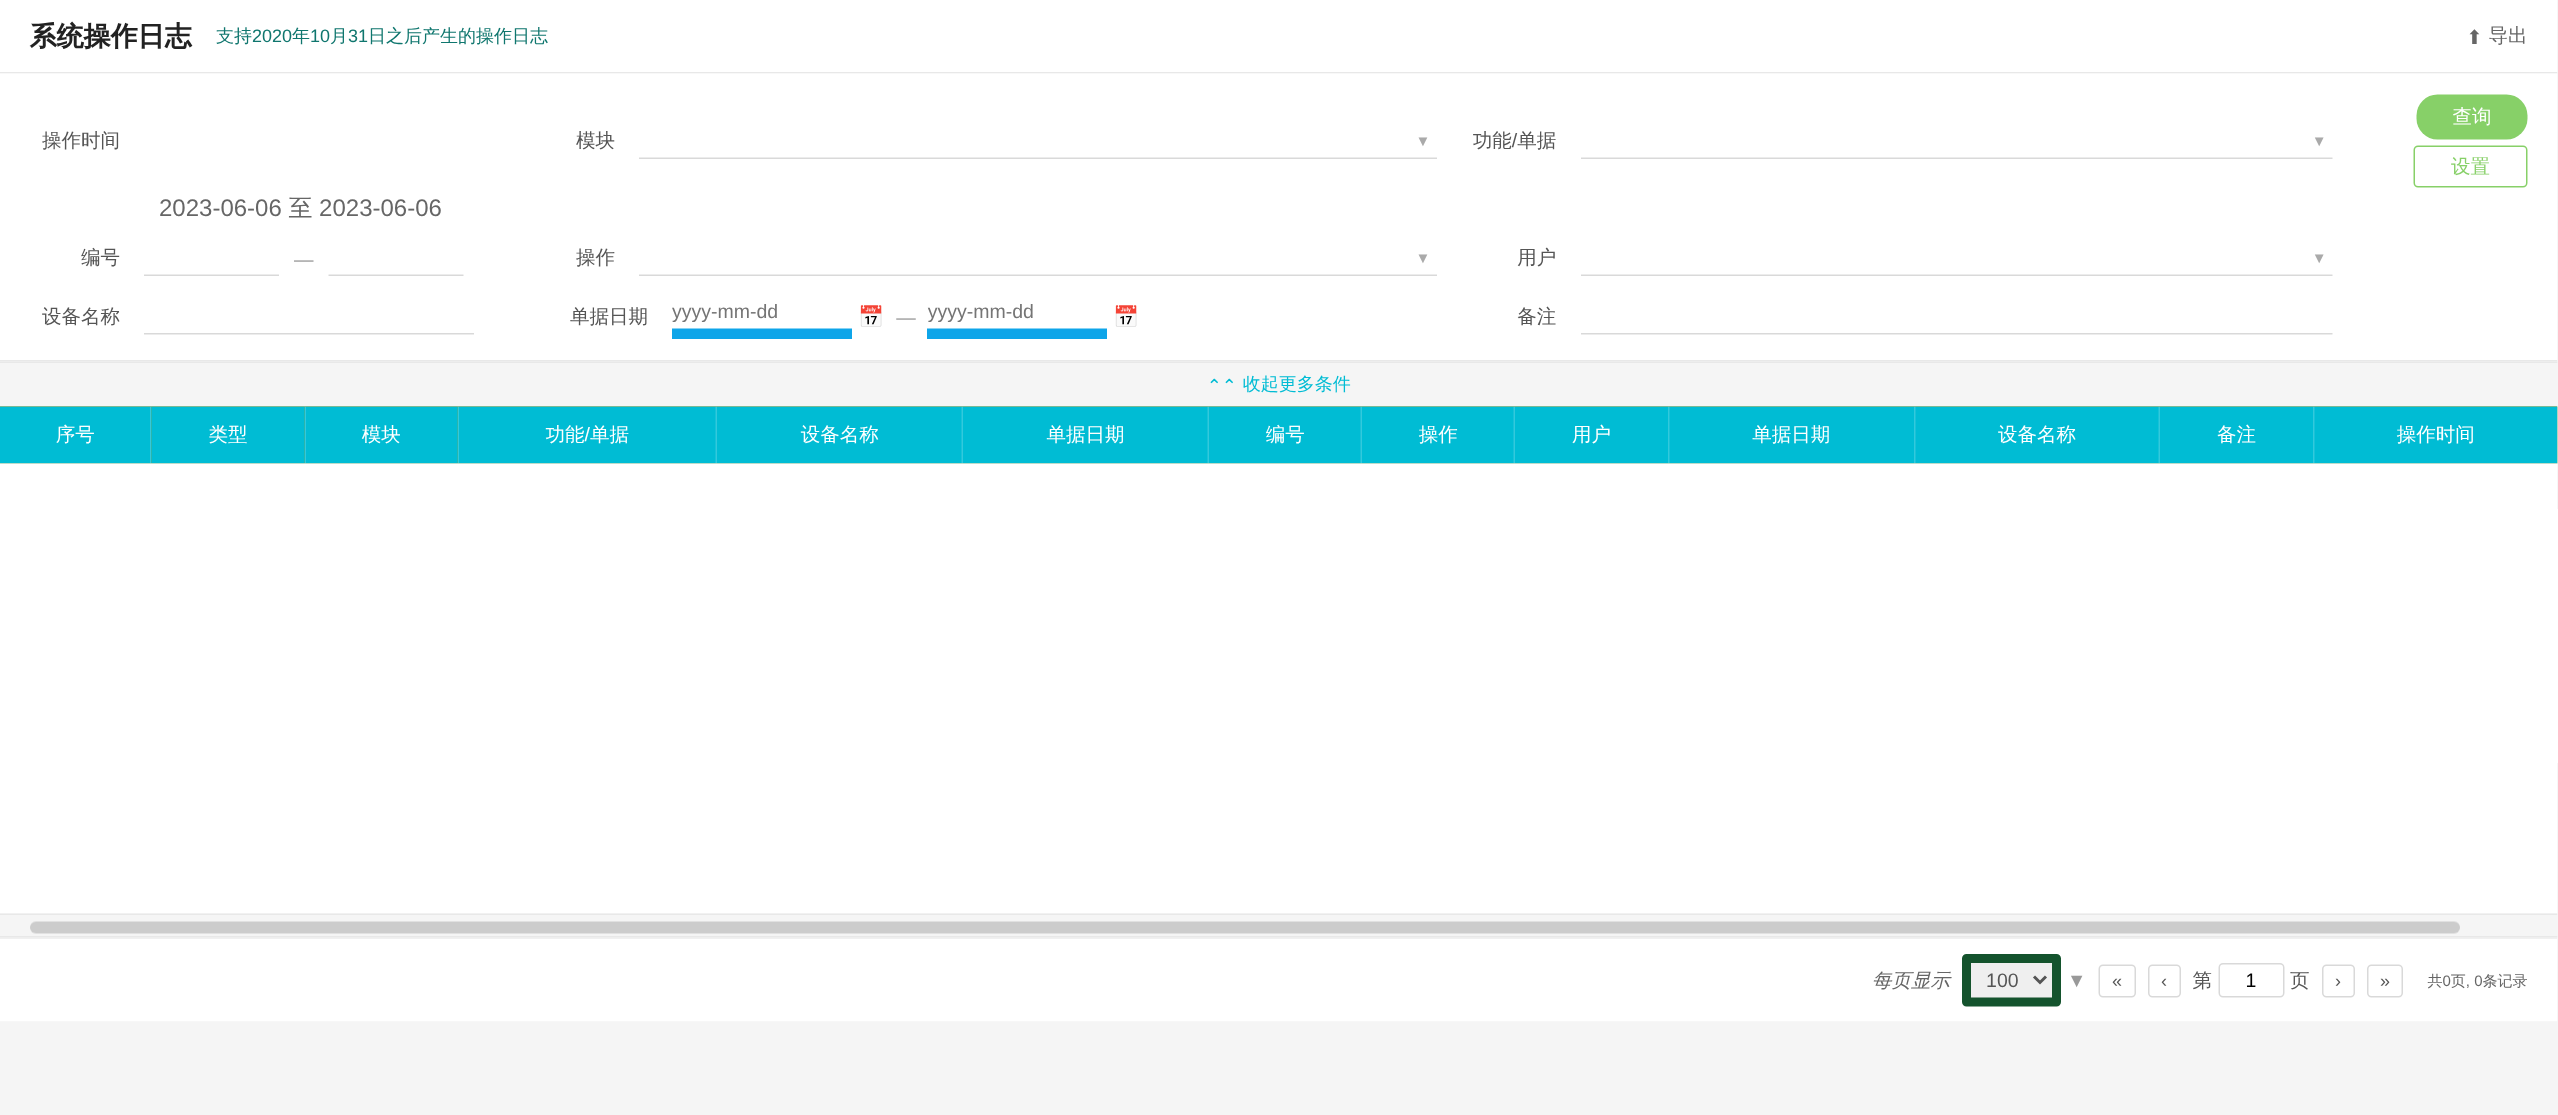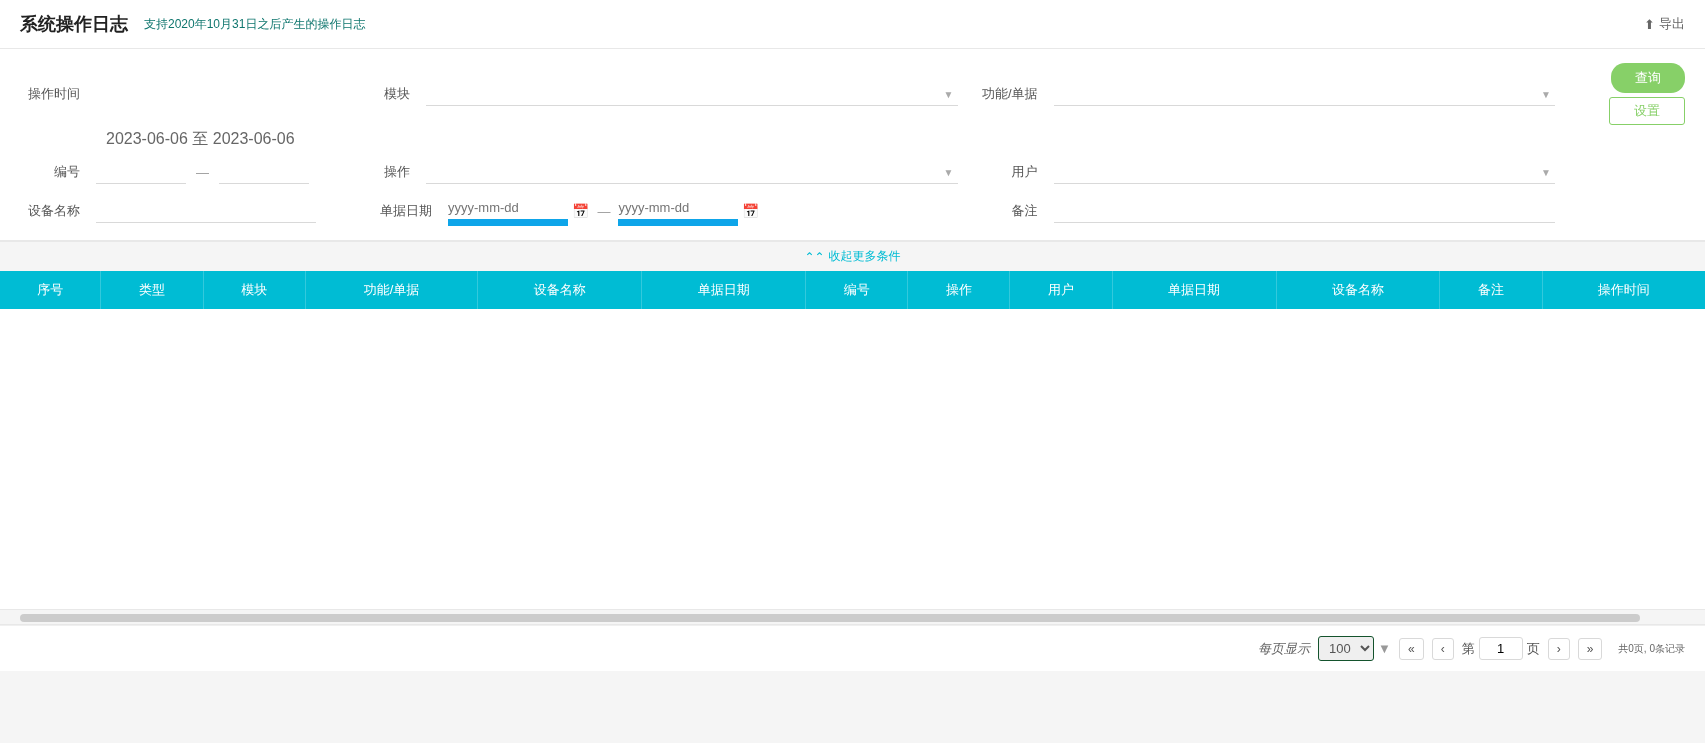--- a/index.html
+++ b/index.html
@@ -240,21 +240,21 @@
       border-top: 1px solid #f0f0f0;
     }
 
     .page-size-label {
       color: #666;
       font-size: 13px;
       font-style: italic;
     }
 
     .page-size-select {
-      border: 1px solid #14532d;
+      border: 6px solid #14532d;
       border-radius: 3px;
       padding: 3px 6px;
       font-size: 13px;
       cursor: pointer;
       color: #555;
     }
 
     .page-nav-btn {
       background: none;
       border: 1px solid #d9d9d9;

